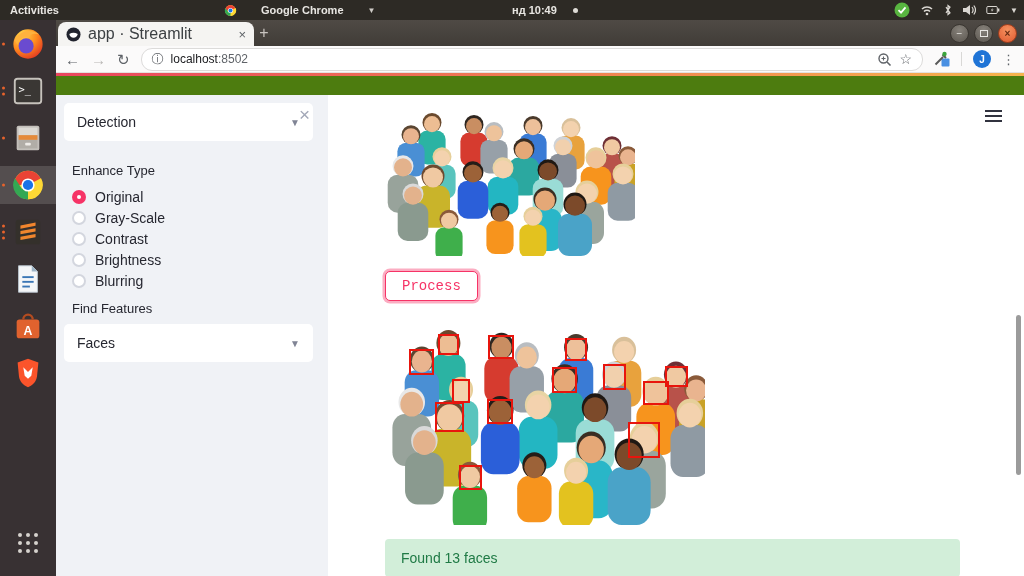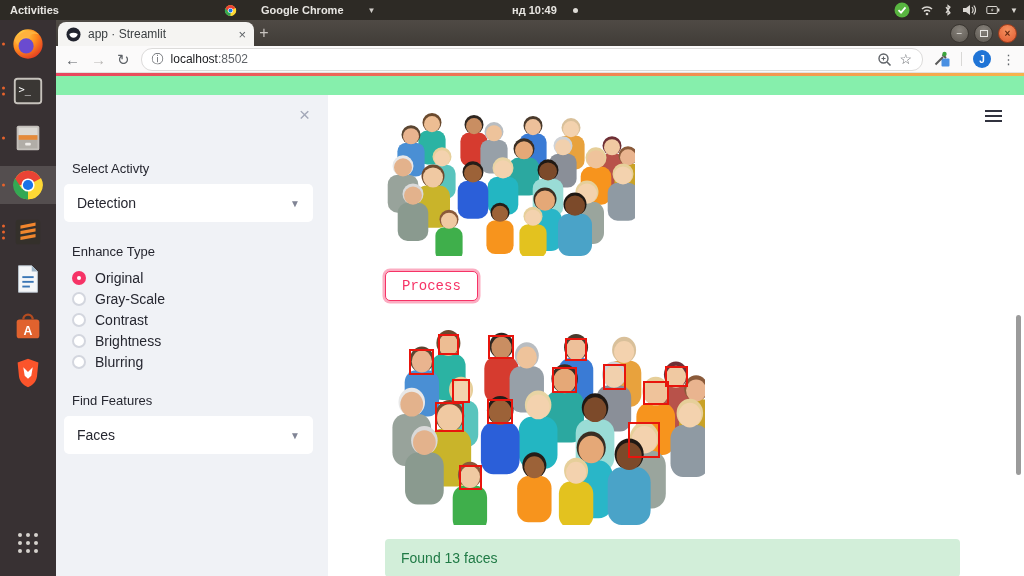--- a/index.html
+++ b/index.html
@@ -1,16 +1,16 @@
 <!DOCTYPE html>
 <html><head>
 <meta charset="utf-8">
 <style>
   html,body{margin:0;padding:0;background:#000;}
-  .screen{position:relative;width:1024px;height:576px;overflow:hidden;background:#86efac;
+  .screen{position:relative;width:1024px;height:576px;overflow:hidden;background:#4d7c0f;
           font-family:"Liberation Sans",sans-serif;-webkit-font-smoothing:antialiased;}
 
   
   .topbar{position:absolute;top:0;left:0;right:0;height:20px;background:#2d2a25;color:#e8e6e2;
           display:flex;align-items:center;font-size:11px;font-weight:bold;z-index:40;}
   .activities{margin-left:10px;cursor:pointer;}
   .appmenu{position:absolute;left:224px;display:flex;align-items:center;gap:24px;cursor:pointer;}
   .appmenu .chev{font-size:8px;color:#cfccc7;}
   .clock{position:absolute;left:512px;display:flex;align-items:center;gap:16px;}
   .clock .dot{width:5px;height:5px;border-radius:50%;background:#dedbd6;}
@@ -25,21 +25,21 @@
   .dock-item.active{background:rgba(255,255,255,.14);}
   .dock-dots{position:absolute;left:2px;top:50%;transform:translateY(-50%);display:flex;flex-direction:column;gap:3px;}
   .dock-dots i{width:3px;height:3px;border-radius:50%;background:#e8622b;}
   .appgrid{margin-top:auto;margin-bottom:14px;}
 
   
   .window{position:absolute;left:56px;top:20px;right:0;bottom:0;z-index:10;}
   .tabstrip{height:26px;background:linear-gradient(#4f4a45,#403c37);position:relative;}
   .tab{position:absolute;left:2px;top:2px;width:180px;height:24px;background:#f5f4f2;
        border-radius:8px 8px 0 0;display:flex;align-items:center;padding:0 8px;gap:7px;cursor:pointer;}
-  .tab-title{flex:1;font-size:12px;color:#3c4043;white-space:nowrap;overflow:hidden;}
+  .tab-title{flex:1;font-size:16px;color:#3c4043;white-space:nowrap;overflow:hidden;}
   .tab-close{font-size:13px;color:#5f6368;cursor:pointer;}
   .newtab{position:absolute;left:196px;top:3px;width:24px;height:20px;color:#c9c5c0;font-size:16px;
           display:flex;align-items:center;justify-content:center;cursor:pointer;}
   .winctl{position:absolute;right:7px;top:4px;display:flex;gap:5px;}
   .ctl{width:17px;height:17px;border-radius:50%;display:flex;align-items:center;justify-content:center;
        font-size:10px;line-height:1;cursor:pointer;}
   .ctl.min,.ctl.max{background:radial-gradient(circle at 50% 30%,#87827b,#5b564f);border:1px solid #393530;color:#e8e6e2;}
   .ctl.max i{width:6px;height:5px;border:1px solid #e8e6e2;display:block;}
   .ctl.close{background:radial-gradient(circle at 50% 30%,#f5925f,#df5a31);border:1px solid #a33f1d;color:#652a12;font-weight:bold;}
 
@@ -60,21 +60,21 @@
 
   .deco{height:3px;background:linear-gradient(90deg,#e9455f,#ef7e52,#f6b44d);}
 
   
   .app{position:absolute;top:75px;left:0;right:0;bottom:0;background:#fff;display:flex;}
   .sidebar{width:272px;flex-shrink:0;background:#f0f2f6;position:relative;padding:0 15px 0 8px;box-sizing:border-box;}
   .sb-close{position:absolute;top:10px;right:18px;color:#a3a8b8;font-size:19px;cursor:pointer;line-height:1;}
   .sb-label{font-size:13px;color:#262730;margin:0 0 0 8px;}
   .lbl1{padding-top:66px;}
   .lbl2{margin-top:22px;}
-  .lbl3{margin-top:21px;}
+  .lbl3{margin-top:10px;}
   .sel-box{height:38px;margin-top:8px;background:#fff;border-radius:5px;display:flex;align-items:center;
            justify-content:space-between;padding:0 13px;font-size:14px;color:#262730;cursor:pointer;}
   .sel-caret{color:#808495;font-size:10px;}
   .radio-group{margin-top:8px;margin-left:8px;}
   .radio-row{display:flex;align-items:center;gap:9px;height:21px;cursor:pointer;}
   .radio-dot{width:14px;height:14px;border-radius:50%;background:#fff;border:2px solid #d3d6de;box-sizing:border-box;position:relative;flex-shrink:0;}
   .radio-dot.sel{background:#f63366;border:none;}
   .radio-dot.sel::after{content:"";position:absolute;left:5px;top:5px;width:4px;height:4px;border-radius:50%;background:#fff;}
   .radio-label{font-size:14px;color:#262730;}
 
@@ -297,21 +297,20 @@
       </svg>
       <span class="ext-sep"></span>
       <span class="avatar">J</span>
       <span class="menu-dots">⋮</span>
     </div>
     <div class="deco"></div>
 
     <div class="app">
       <div class="sidebar">
         <span class="sb-close">×</span>
-        <div class="sb-label lbl1">Select Activty</div>
         <div class="sel-box">
           <span>Detection</span>
           <span class="sel-caret">▼</span>
         </div>
         <div class="sb-label lbl2">Enhance Type</div>
         <div class="radio-group" id="enhance-radios">
             <label class="radio-row">
               <span class="radio-dot sel"></span>
               <span class="radio-label">Original</span>
             </label>

